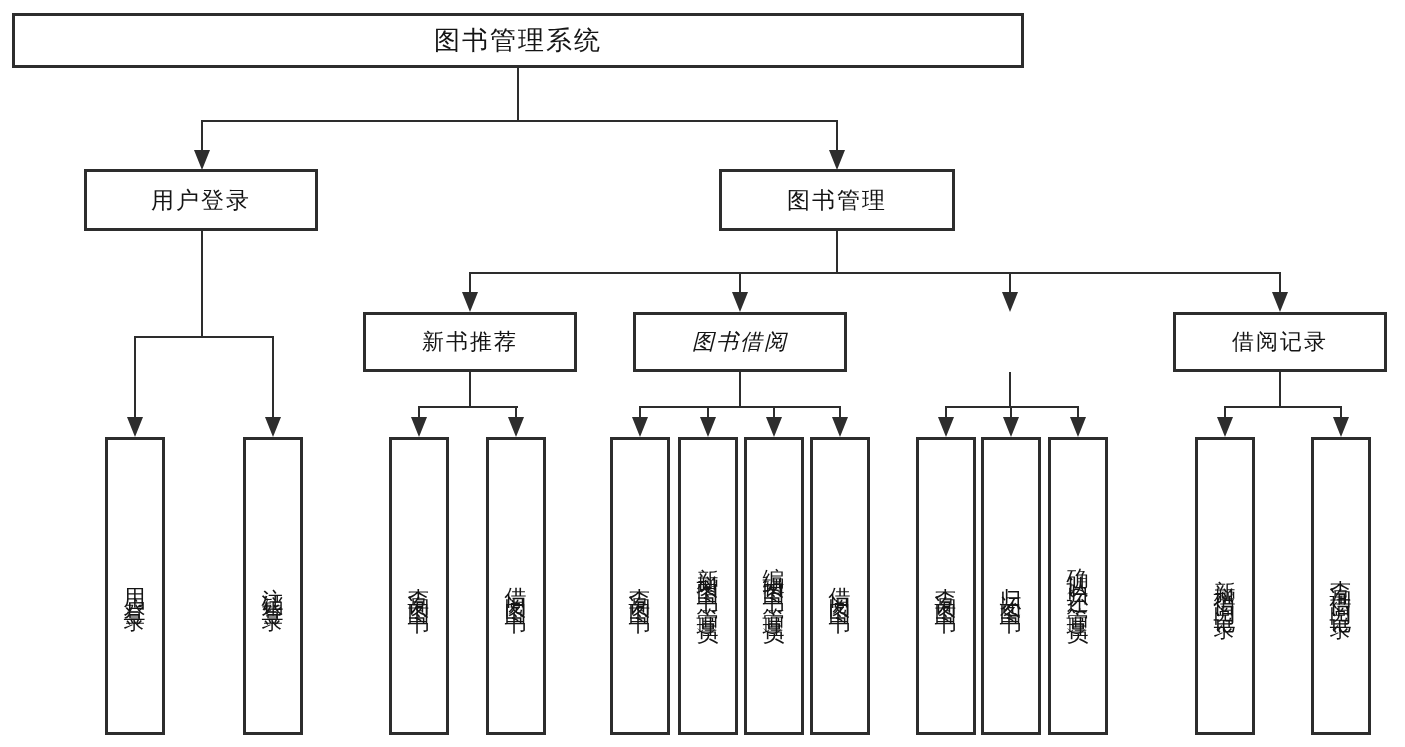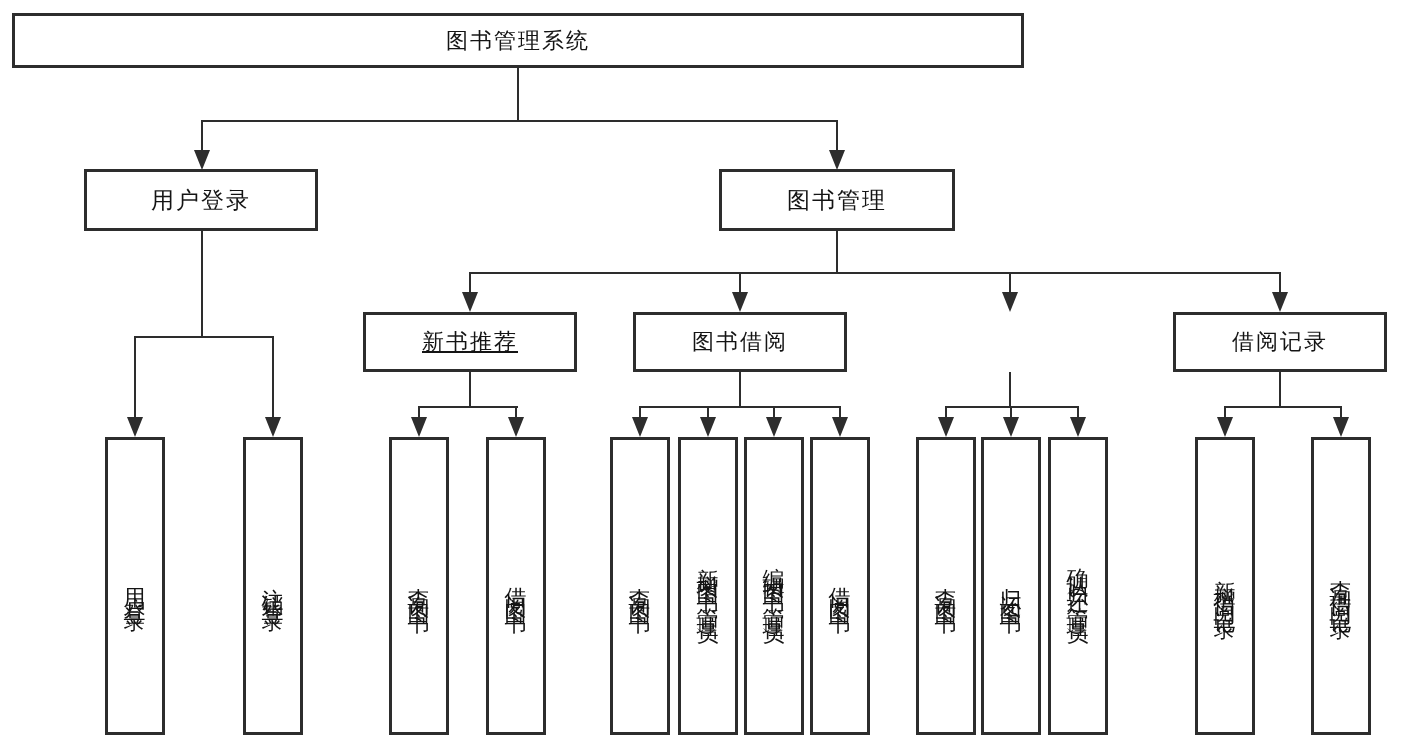--- a/index.html
+++ b/index.html
@@ -19,21 +19,21 @@
   }
   .node{
     position:absolute;
     background:#fff;
     border:3px solid var(--line);
     box-sizing:border-box;
     display:flex;align-items:center;justify-content:center;
     text-align:center;
   }
   .node .lbl{letter-spacing:2px;}
-  .root-node .lbl{font-size:22px;}
+  .root-node .lbl{font-size:26px;}
   .l2-node .lbl{font-size:23px;}
   .l3-node .lbl{font-size:22px;}
   .leaf .lbl{
     writing-mode:vertical-rl;
     text-orientation:mixed;
     letter-spacing:8px;
     font-size:22px;
     line-height:1.05;
   }
   .vline,.hline{position:absolute;background:var(--line);}
@@ -63,25 +63,25 @@
   </div>
 
   <div class="node l2-node" style="left:84px;top:169px;width:234px;height:62px;">
     <span class="lbl">用户登录</span>
   </div>
 
   <div class="node l2-node" style="left:719px;top:169px;width:236px;height:62px;">
     <span class="lbl">图书管理</span>
   </div>
 
-  <div class="node l3-node" style="left:363px;top:312px;width:214px;height:60px;text-decoration:underline;">
+  <div class="node l3-node" style="left:363px;top:312px;width:214px;height:60px;">
     <span class="lbl">新书推荐</span>
   </div>
 
-  <div class="node l3-node" style="left:633px;top:312px;width:214px;height:60px;">
+  <div class="node l3-node" style="left:633px;top:312px;width:214px;height:60px;font-style:italic;">
     <span class="lbl">图书借阅</span>
   </div>
 
 
   <div class="node l3-node" style="left:1173px;top:312px;width:214px;height:60px;">
     <span class="lbl">借阅记录</span>
   </div>
 
   <div class="node leaf" style="left:105px;top:437px;width:60px;height:298px;">
     <span class="lbl">用户登录</span>

